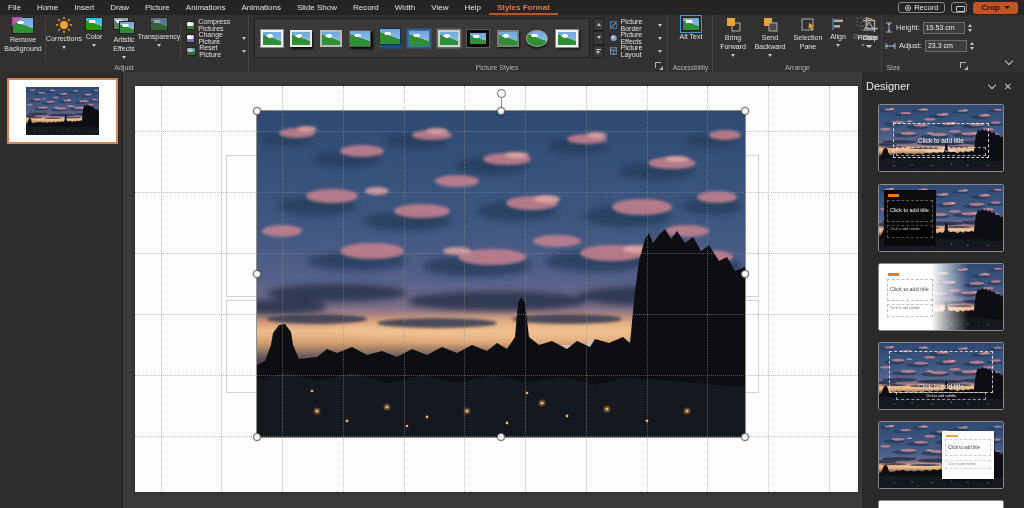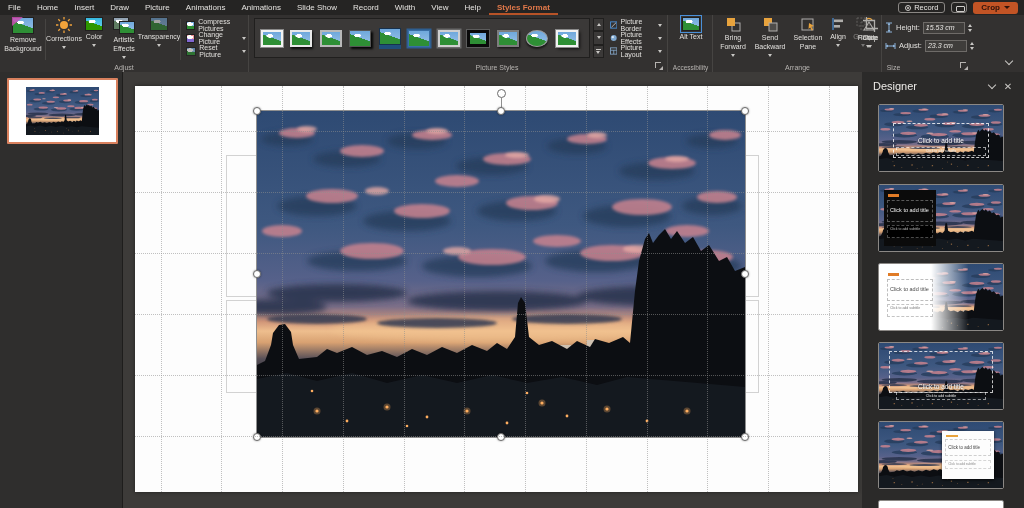--- a/index.html
+++ b/index.html
@@ -80,21 +80,21 @@
 
   .launcher { position:absolute; width:9px; height:9px; }
   .launcher::before { content:""; position:absolute; left:1px; top:1px; width:5px; height:5px;
     border-left:1px solid #b7b4b1; border-top:1px solid #b7b4b1; }
   .launcher::after { content:""; position:absolute; right:0; bottom:0; width:0; height:0;
     border-top:4px solid transparent; border-right:4px solid #b7b4b1; }
 
   .spin-field { display:flex; align-items:center; gap:3px; height:13px; }
   .spin-field .flabel { font-size:7.5px; color:#e2e0dd; }
   .spin-field input { width:42px; height:12px; background:#3f3d3b; border:1px solid #6e6b68; color:#eceae7;
-    font-size:7px; padding:0 2px; font-family:"Liberation Sans", sans-serif;font-style:italic; }
+    font-size:7px; padding:0 2px; font-family:"Liberation Sans", sans-serif; }
   .spinner { display:flex; flex-direction:column; justify-content:center; gap:2px; }
 
   .collapse-chev { position:absolute; right:8px; bottom:4px; width:14px; height:12px; display:flex;
     align-items:center; justify-content:center; border-radius:2px; }
   .collapse-chev::after { content:""; width:5px; height:5px; border-right:1.5px solid #c9c7c4;
     border-bottom:1.5px solid #c9c7c4; transform:rotate(45deg); margin-top:-3px; }
 
   .icon-svg { display:block; }
 
   
@@ -119,21 +119,21 @@
   .photo-slot svg { position:absolute; inset:0; width:100%; height:100%; }
   .handle { position:absolute; width:8px; height:8px; background:#fff; border:1px solid #6a6a6a;
     border-radius:50%; z-index:7; box-shadow:0 0 2px rgba(0,0,0,.4); }
   .rot-handle { position:absolute; left:240px; top:-22px; width:9px; height:9px; background:#fff;
     border:1px solid #6a6a6a; border-radius:50%; z-index:7; }
   .rot-stem { position:absolute; left:244px; top:-13px; width:1px; height:13px; background:#8f8f8f; z-index:6; }
 
   
   .designer { position:absolute; left:862px; top:0; width:162px; height:436px; background:#2b2a29; overflow:hidden; }
   .designer-header { position:absolute; left:0; top:0; width:100%; height:28px; display:flex; align-items:center; }
-  .designer-title { font-size:11px; color:#eceae7; margin-left:11px; }
+  .designer-title { font-size:11px; color:#eceae7; margin-left:4px; }
   .dh-btn { width:16px; height:16px; display:flex; align-items:center; justify-content:center; color:#c9c7c4; }
   .dh-chev { margin-left:auto; }
   .dh-chev::after { content:""; width:5px; height:5px; border-right:1.2px solid #c9c7c4;
     border-bottom:1.2px solid #c9c7c4; transform:rotate(45deg); margin-top:-2px; }
   .dh-close { margin-right:8px; font-size:10px; }
   .dz-thumb { position:absolute; left:16px; width:126px; height:68px; border:1px solid #8b8885;
     border-radius:2px; overflow:hidden; background:#000; }
   .dz-thumb .photo-slot { position:absolute; inset:0; }
 
   .t1-box { position:absolute; left:11%; right:11%; top:28%; bottom:20%; border:1px dashed rgba(255,255,255,.8);

